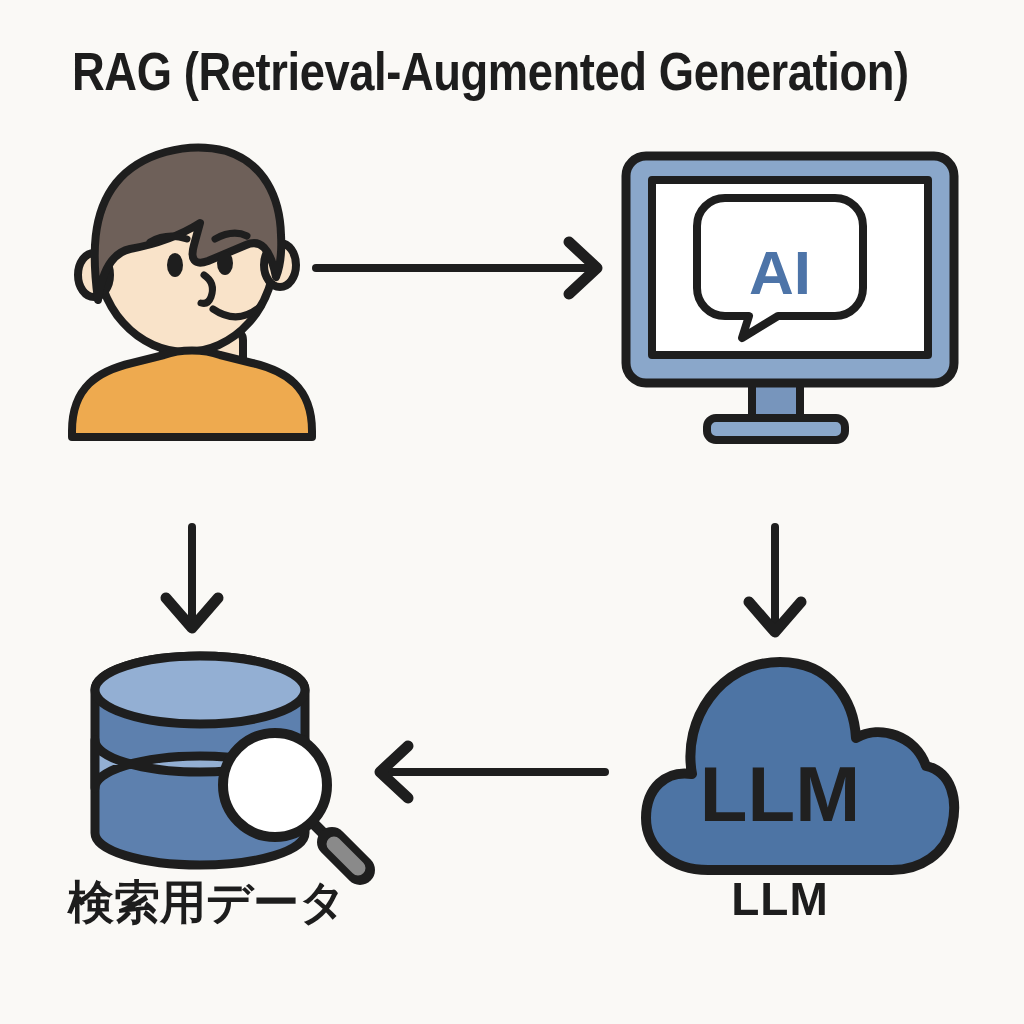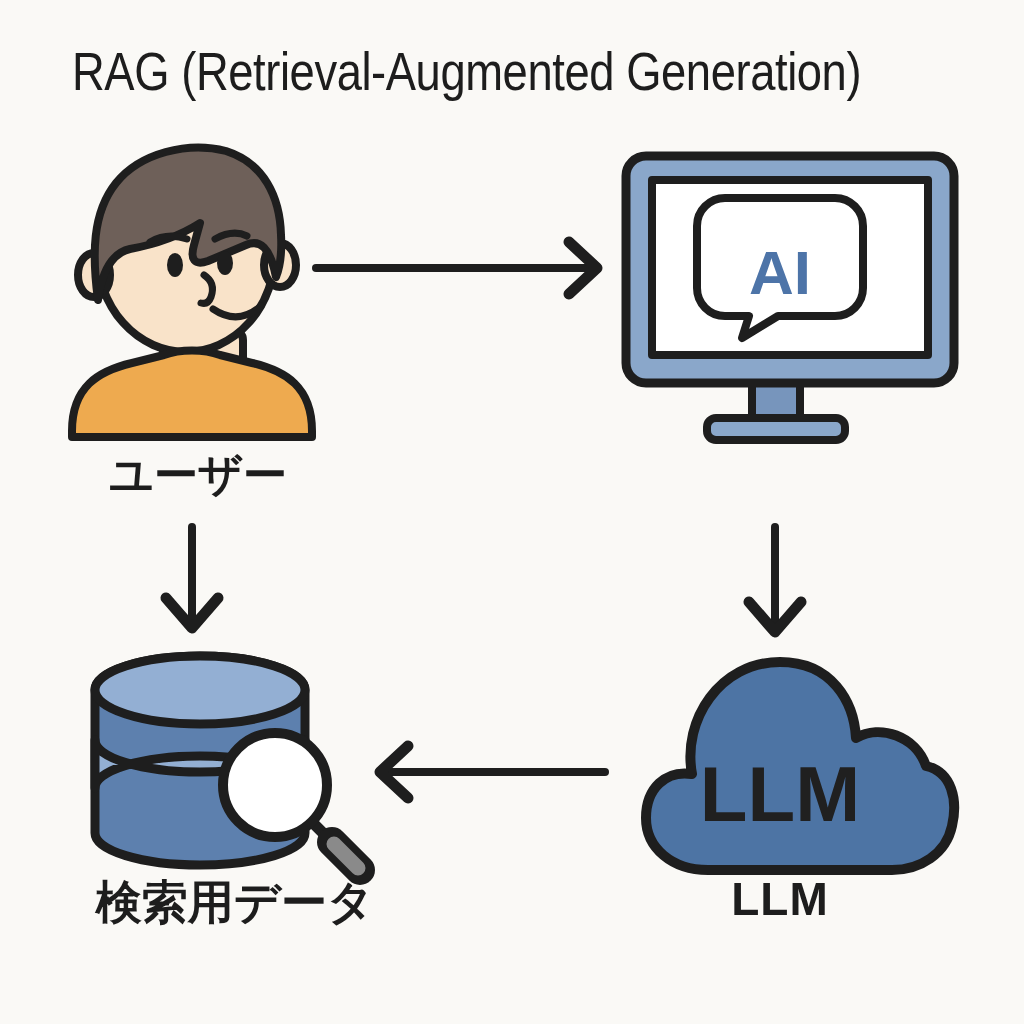--- a/index.html
+++ b/index.html
@@ -6,26 +6,26 @@
     --background:#faf9f6; --outline:#1e1e1e; --label:#1d1d1d;
     --monitor-frame:#8aa7ca; --monitor-stand:#7795bc; --screen:#ffffff; --ai-text:#4d74a8;
     --cloud:#4d74a4; --cloud-text:#202020;
     --db-light:#93afd3; --db-medium:#5d80ae; --glass-handle:#8a8a8a;
     --skin:#f9e3c9; --hair:#6e6059; --shirt:#eeaa4f;
   }
   html,body{margin:0;padding:0;}
   body{font-family:"Liberation Sans","DejaVu Sans",sans-serif;}
   #canvas{position:relative;width:1024px;height:1024px;background:var(--background);overflow:hidden;}
   .abs{position:absolute;}
-  #title{left:72px;top:40px;width:940px;font-size:54px;font-weight:normal;color:var(--label);white-space:nowrap;}
+  #title{left:72px;top:40px;width:940px;font-size:54px;font-weight:bold;color:var(--label);white-space:nowrap;}
   #title .squeeze{display:inline-block;transform:scaleX(0.84);transform-origin:left center;letter-spacing:-0.5px;}
   .node-label{font-weight:bold;color:var(--label);text-align:center;white-space:nowrap;}
   #label-user{left:68px;top:446px;width:260px;font-size:44px;}
   #label-aiapp{left:640px;top:448px;width:280px;font-size:44px;}
-  #label-db{left:40px;top:872px;width:334px;font-size:46px;text-align:right;}
+  #label-db{left:40px;top:872px;width:334px;font-size:46px;}
   #label-llm{left:650px;top:872px;width:260px;font-size:46px;letter-spacing:1px;}
   svg{display:block;overflow:visible;}
   .ol{stroke:var(--outline);stroke-linejoin:round;}
   .rcap{stroke-linecap:round;}
   .nofill{fill:none;}
   .svg-text{font-family:"Liberation Sans","DejaVu Sans",sans-serif;font-weight:bold;}
 </style>
 </head>
 <body>
 
@@ -116,17 +116,16 @@
   <svg class="abs" style="left:739px;top:524px;" width="72" height="120" viewBox="0 0 72 120">
     <line x1="36" y1="3" x2="36" y2="104" class="ol rcap" stroke-width="8"></line>
     <polyline points="10,78 36,108 62,78" class="ol nofill rcap" stroke-width="11"></polyline>
   </svg>
 
   <svg class="abs" style="left:362px;top:736px;" width="246" height="72" viewBox="0 0 246 72">
     <line x1="243" y1="36" x2="22" y2="36" class="ol rcap" stroke-width="8"></line>
     <polyline points="46,10 18,36 46,62" class="ol nofill rcap" stroke-width="11"></polyline>
   </svg>
 
-  <div id="label-user" class="abs node-label">ユーザー</div>
   <div id="label-db" class="abs node-label">検索用データ</div>
   <div id="label-llm" class="abs node-label">LLM</div>
 
 </div>
 
 </body></html>

